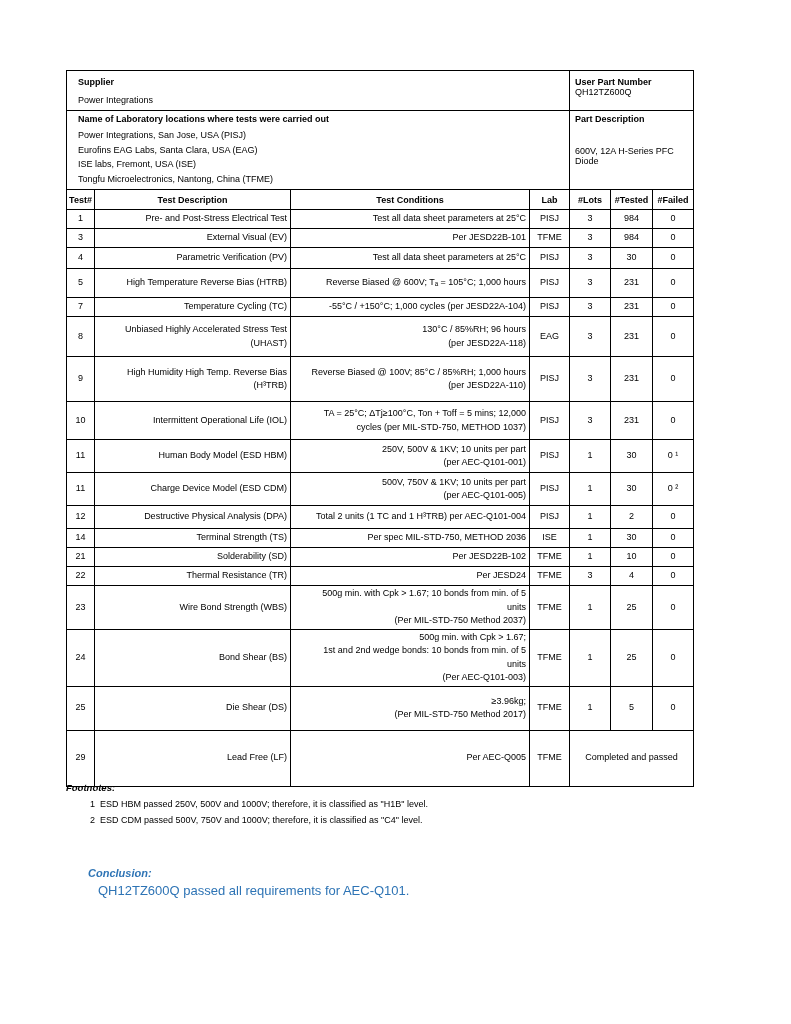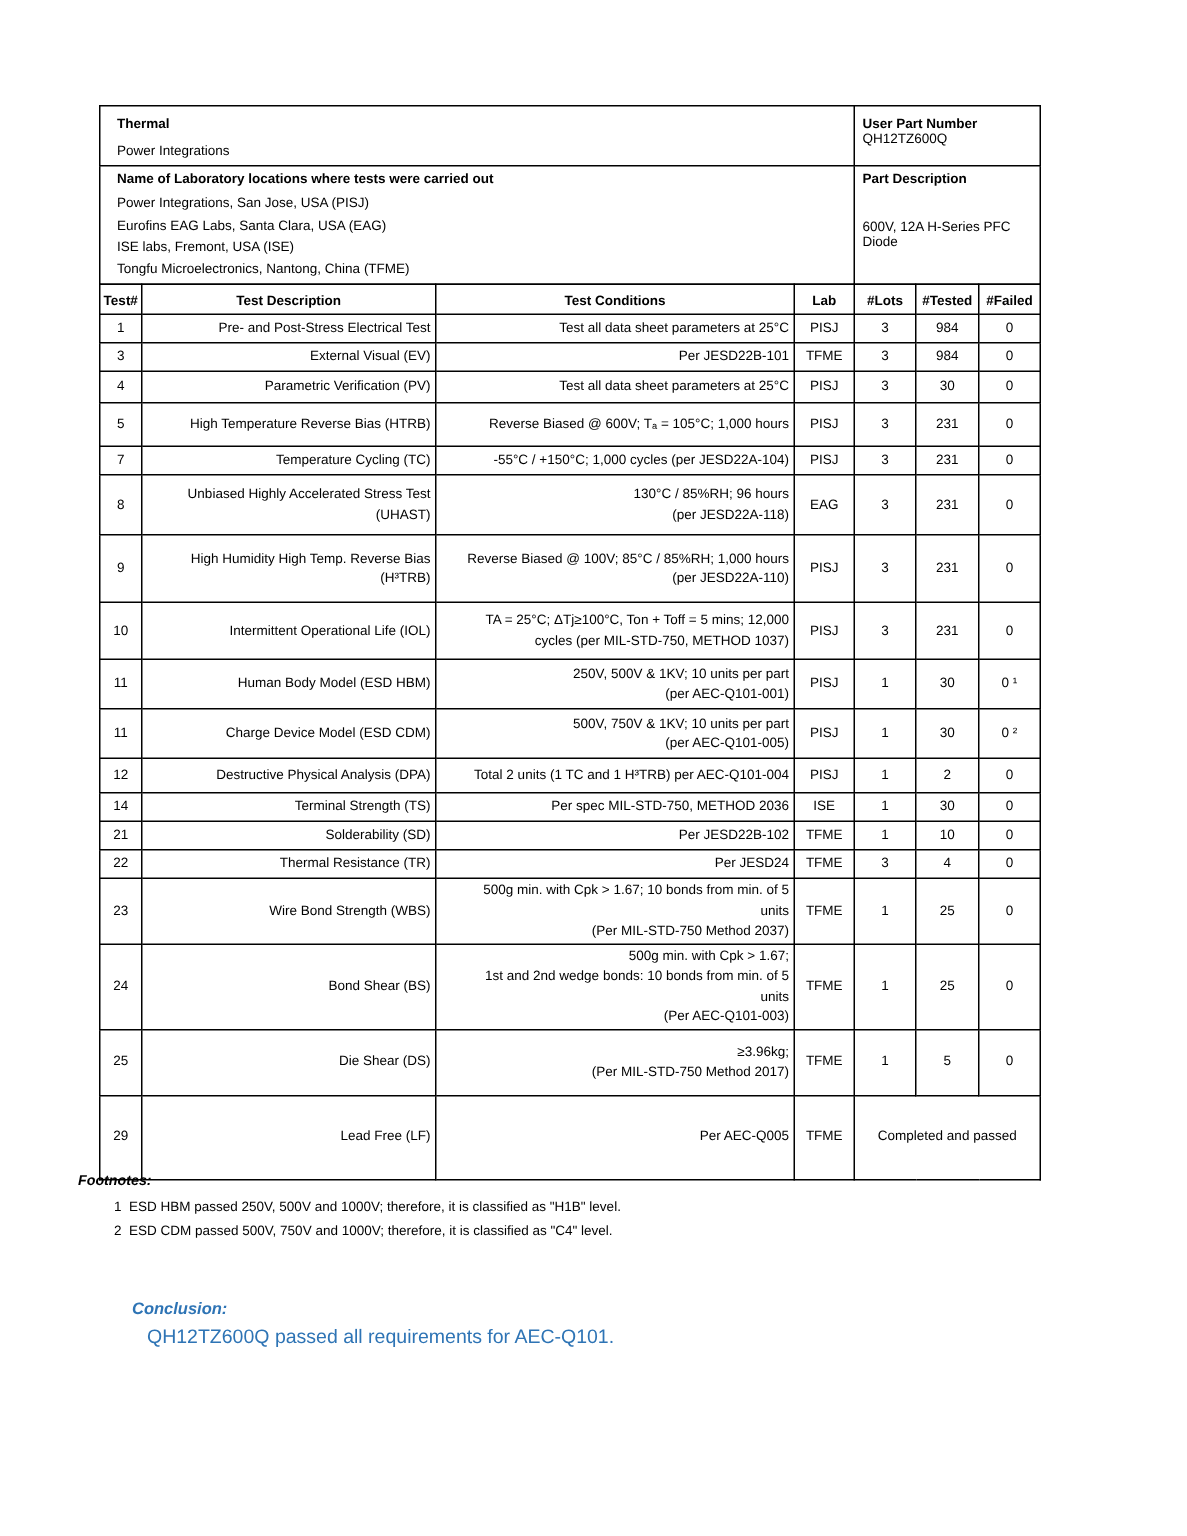--- a/index.html
+++ b/index.html
@@ -46,21 +46,21 @@
   .main-table tbody tr:nth-child(7)  { height: 45px; }
   .main-table tbody tr:nth-child(8)  { height: 38px; }
   .main-table tbody tr:nth-child(9)  { height: 33px; }
   .main-table tbody tr:nth-child(10) { height: 33px; }
   .main-table tbody tr:nth-child(11) { height: 23px; }
   .main-table tbody tr:nth-child(17) { height: 44px; }
   .main-table tbody tr:nth-child(18) { height: 56px; }
   .main-table tbody tr:nth-child(19) { height: 29px; }
   .main-table tbody tr:nth-child(20) { height: 18px; }
   
-  .footnotes { position: absolute; left: 52px; top: 782px; font-size: 9px; }
+  .footnotes { position: absolute; left: 66px; top: 782px; font-size: 9px; }
   .footnotes-heading { font-weight: bold; font-style: italic; font-size: 9.5px; }
   .footnote-item { margin-top: 6px; margin-left: 24px; }
   .footnote-num { display: inline-block; margin-right: 5px; }
   
   .conclusion { position: absolute; left: 88px; top: 867px; }
   .conclusion-heading { font-weight: bold; font-style: italic; font-size: 11px; }
   .conclusion-text { margin-top: 4px; margin-left: 10px; font-size: 13px; }
 </style>
 </head>
 <body>
@@ -71,21 +71,21 @@
 
     <table class="info-table">
       <colgroup>
           <col style="width:503px">
           <col style="width:124px">
         </colgroup>
       <tbody>
           <tr style="height:40px">
         <td>
           <div class="cell-pad supplier-cell">
-            <div class="lbl">Thermal</div>
+            <div class="lbl">Supplier</div>
             <div>Power Integrations</div>
           </div>
         </td>
         <td>
           <div class="cell-pad-r pn-cell">
             <div class="lbl">User Part Number</div>
             <div>QH12TZ600Q</div>
           </div>
         </td>
       </tr>

